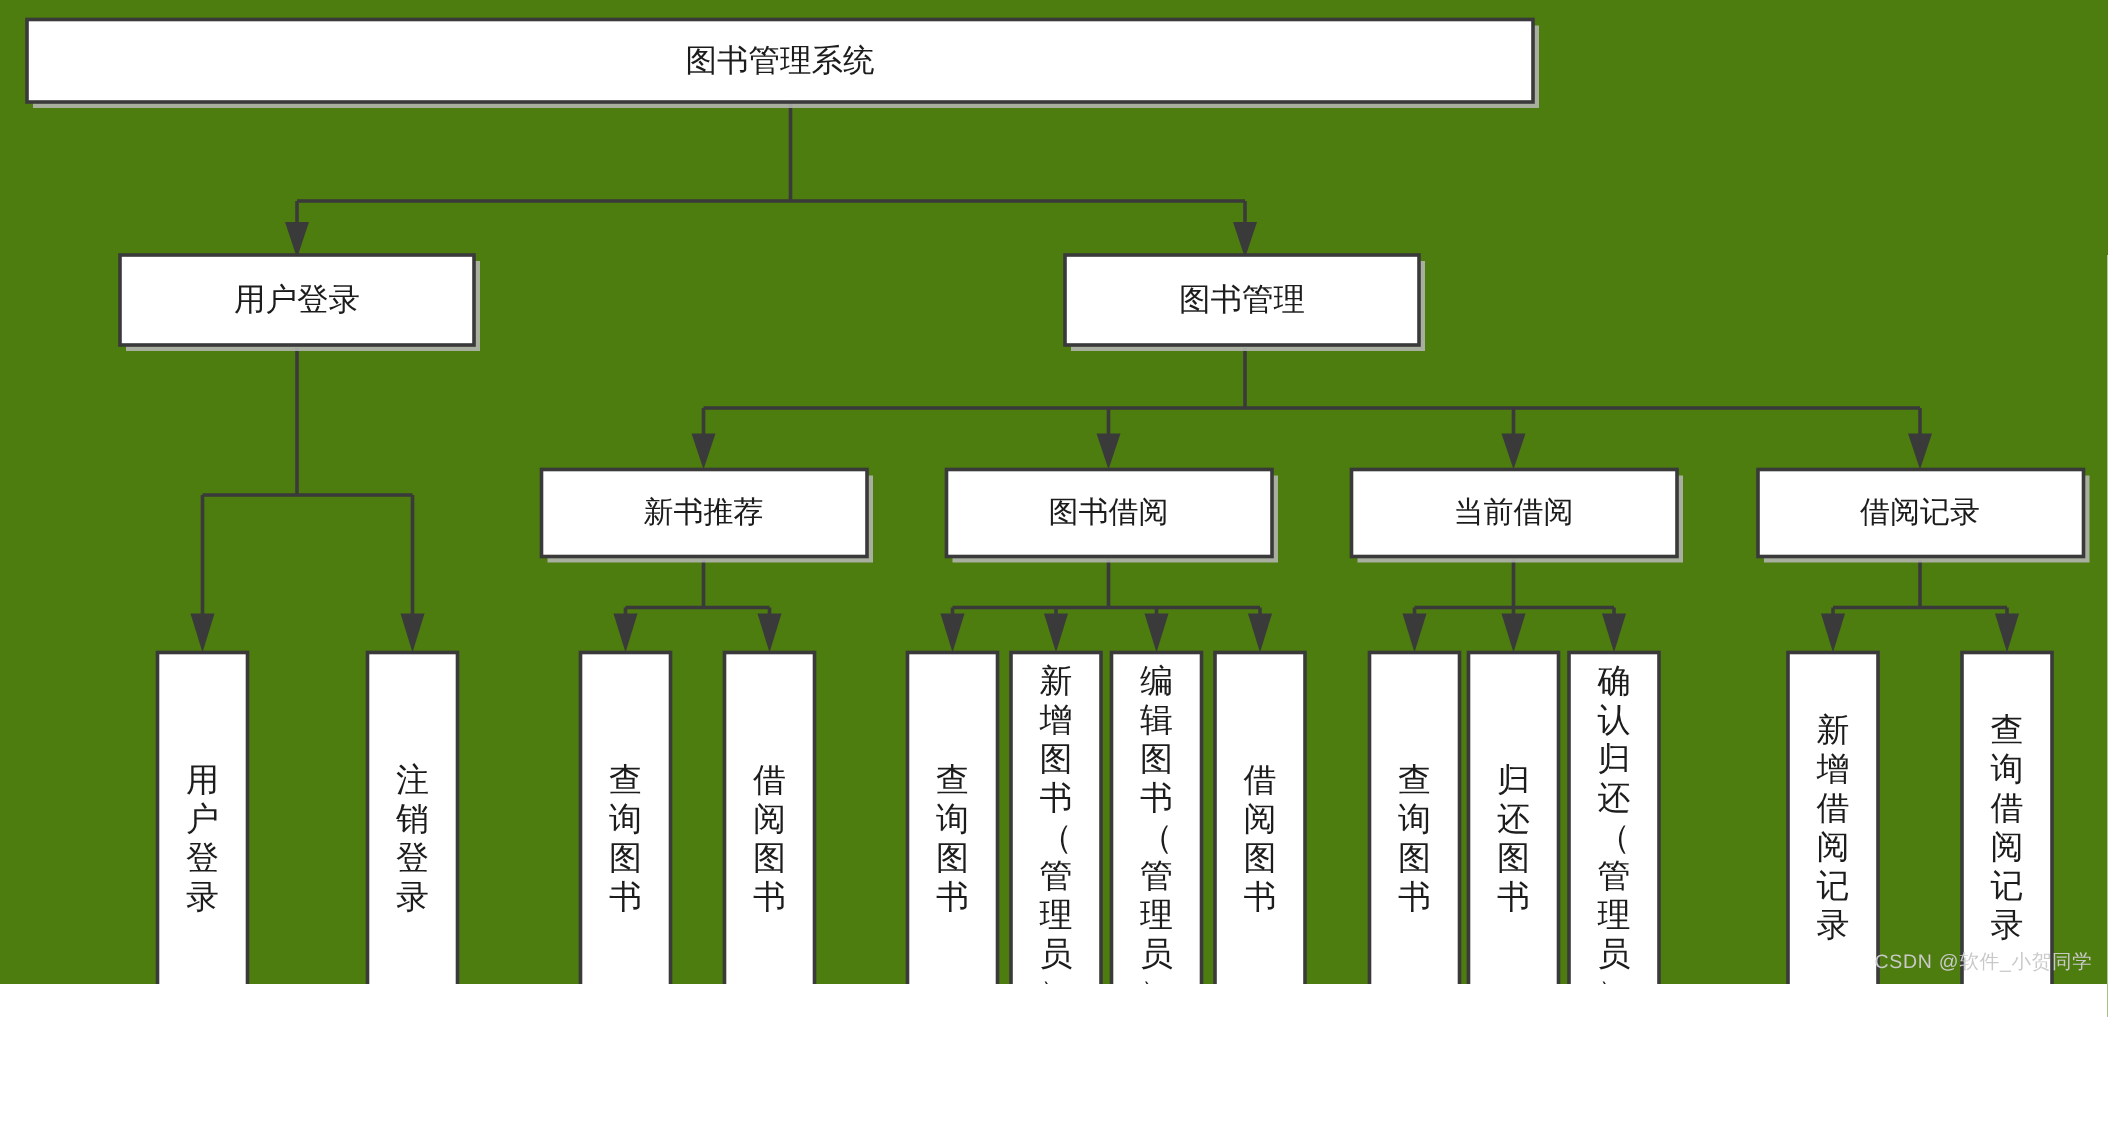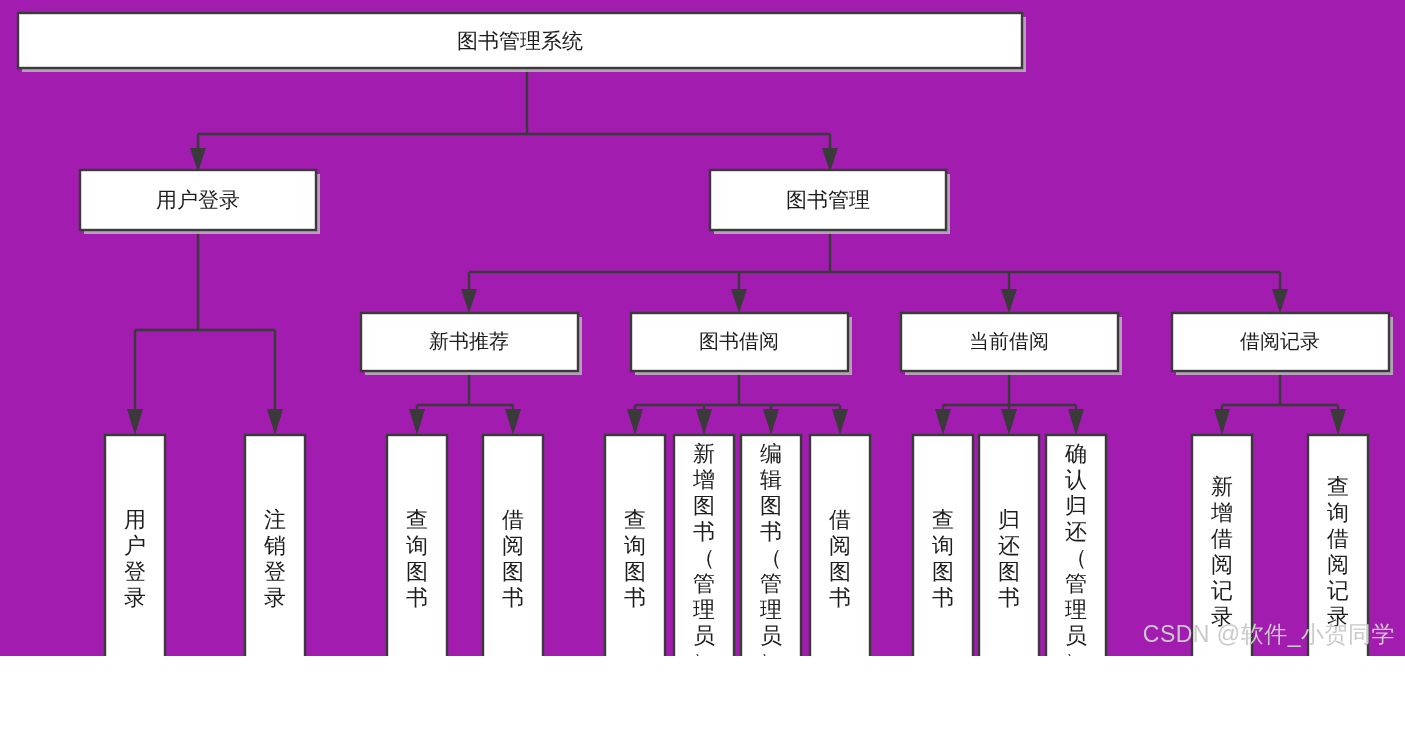--- a/index.html
+++ b/index.html
@@ -7,21 +7,21 @@
     padding: 0;
     background: #ffffff;
   }
   body {
     font-family: "Liberation Sans", "DejaVu Sans", sans-serif;
   }
   #stage {
     position: relative;
     width: 1405px;
     height: 656px;
-    background: #a21caf;
+    background: #4d7c0f;
     overflow: hidden;
   }
   #diagram {
     position: absolute;
     left: 0;
     top: 0;
     width: 1405px;
     height: 747px;
   }
   .node-rect {
@@ -57,21 +57,21 @@
   }
   .arrow-head {
     fill: #3a3a3a;
     stroke: none;
   }
   .watermark {
     position: absolute;
     right: 10px;
     bottom: 6px;
     font-family: "Liberation Sans", "DejaVu Sans", sans-serif;
-    font-size: 23px;
+    font-size: 13px;
     color: #c9c9c9;
     letter-spacing: 0.5px;
     white-space: nowrap;
     user-select: none;
   }
 </style>
 </head>
 <body>
 
 <div id="stage">

